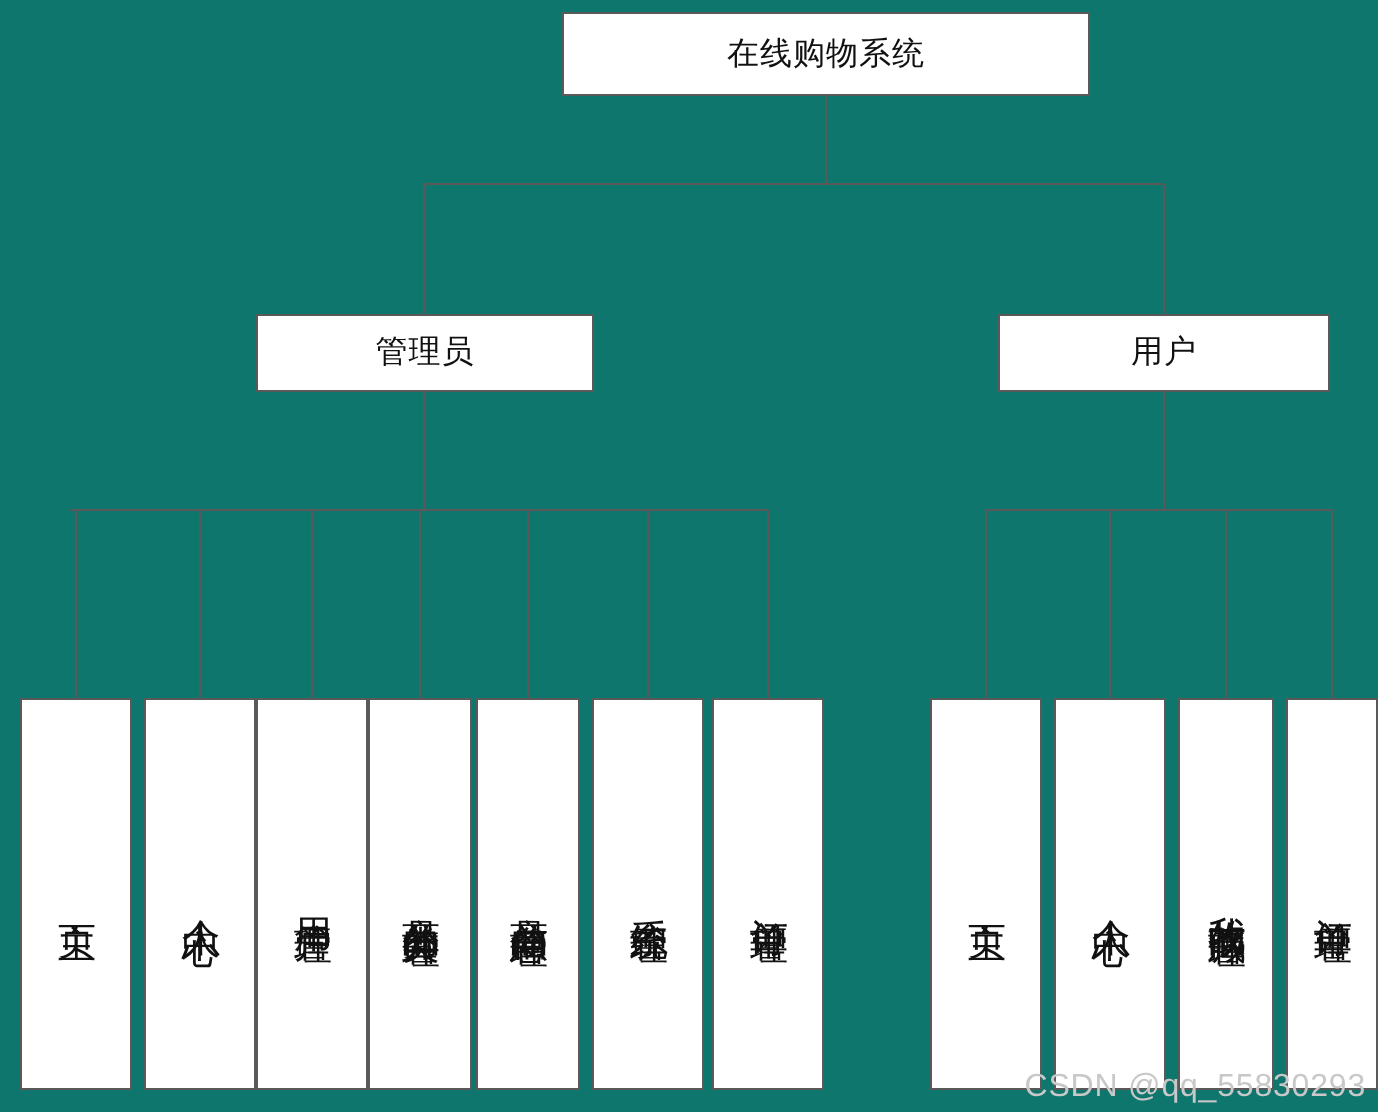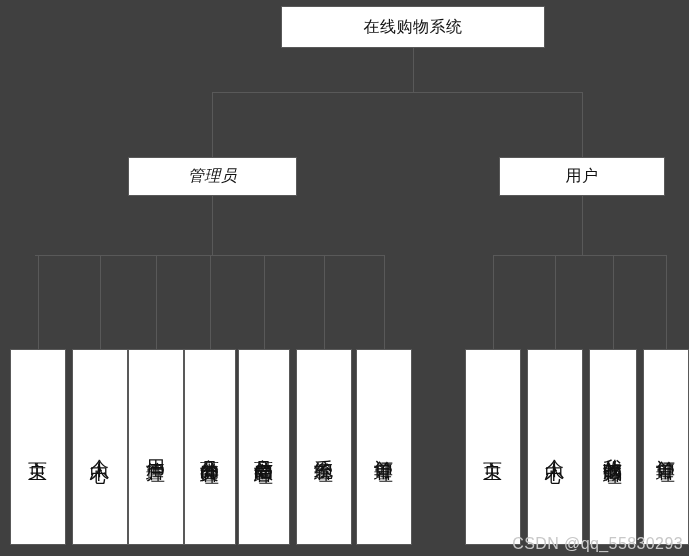--- a/index.html
+++ b/index.html
@@ -7,21 +7,21 @@
     padding: 0;
     background: #ffffff;
   }
   body {
     font-family: "DejaVu Sans", "Liberation Sans", sans-serif;
   }
   #diagram-root {
     position: relative;
     width: 689px;
     height: 556px;
-    background: #404040;
+    background: #0f766e;
     overflow: hidden;
   }
   #connector-layer {
     position: absolute;
     left: 0;
     top: 0;
     width: 689px;
     height: 556px;
   }
   .node {
@@ -87,21 +87,21 @@
       <line x1="555" y1="255" x2="555" y2="349" stroke="#595959" stroke-width="1" shape-rendering="crispEdges"></line>
       <line x1="613" y1="255" x2="613" y2="349" stroke="#595959" stroke-width="1" shape-rendering="crispEdges"></line>
       <line x1="666" y1="255" x2="666" y2="349" stroke="#595959" stroke-width="1" shape-rendering="crispEdges"></line>
     </svg>
 
   <div id="node-layer">
       <div class="node horizontal" style="left: 281px; top: 6px; width: 264px; height: 42px; border-color: rgb(89, 89, 89); background: rgb(255, 255, 255);">
         <span class="node-label" style="color: rgb(17, 17, 17);">在线购物系统</span>
       </div>
       <div class="node horizontal" style="left: 128px; top: 157px; width: 169px; height: 39px; border-color: rgb(89, 89, 89); background: rgb(255, 255, 255);">
-        <span class="node-label" style="color: rgb(17, 17, 17); font-style: italic;">管理员</span>
+        <span class="node-label" style="color: rgb(17, 17, 17);">管理员</span>
       </div>
       <div class="node vertical" style="left: 10px; top: 349px; width: 56px; height: 196px; border-color: rgb(89, 89, 89); background: rgb(255, 255, 255);">
         <span class="node-label" style="color: rgb(17, 17, 17);">主页</span>
       </div>
       <div class="node vertical" style="left: 72px; top: 349px; width: 56px; height: 196px; border-color: rgb(89, 89, 89); background: rgb(255, 255, 255);">
         <span class="node-label" style="color: rgb(17, 17, 17);">个人中心</span>
       </div>
       <div class="node vertical" style="left: 128px; top: 349px; width: 56px; height: 196px; border-color: rgb(89, 89, 89); background: rgb(255, 255, 255);">
         <span class="node-label" style="color: rgb(17, 17, 17);">用户管理</span>
       </div>

